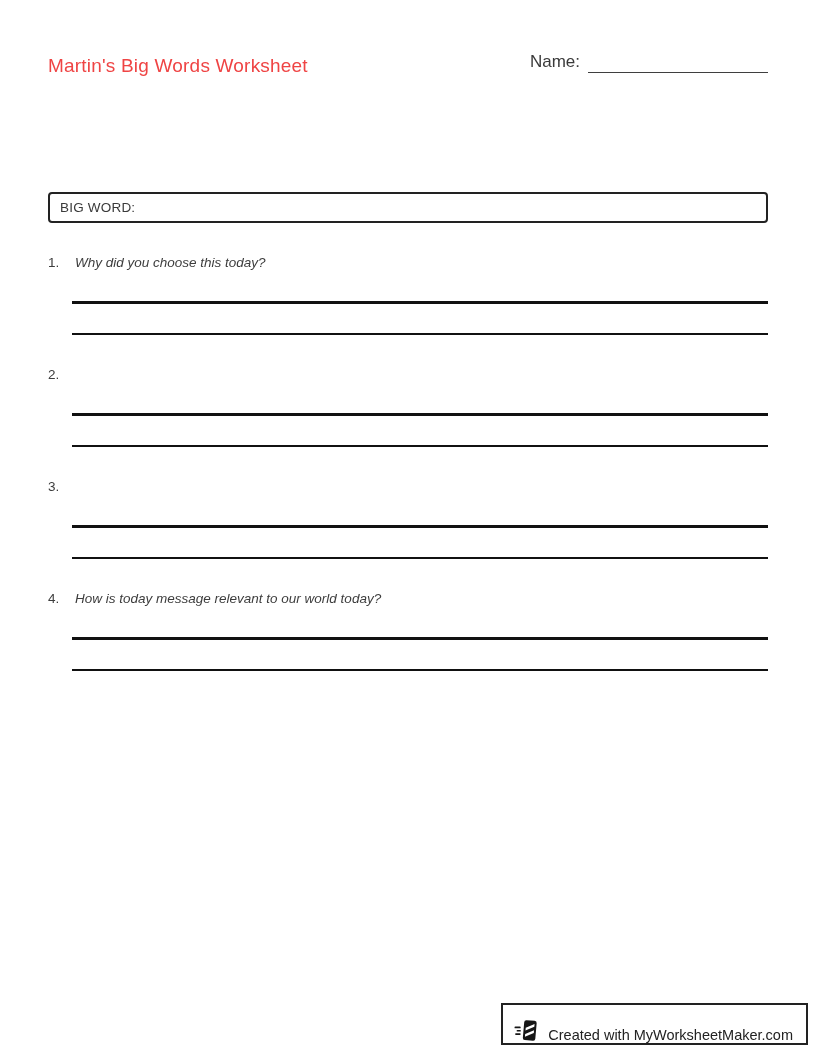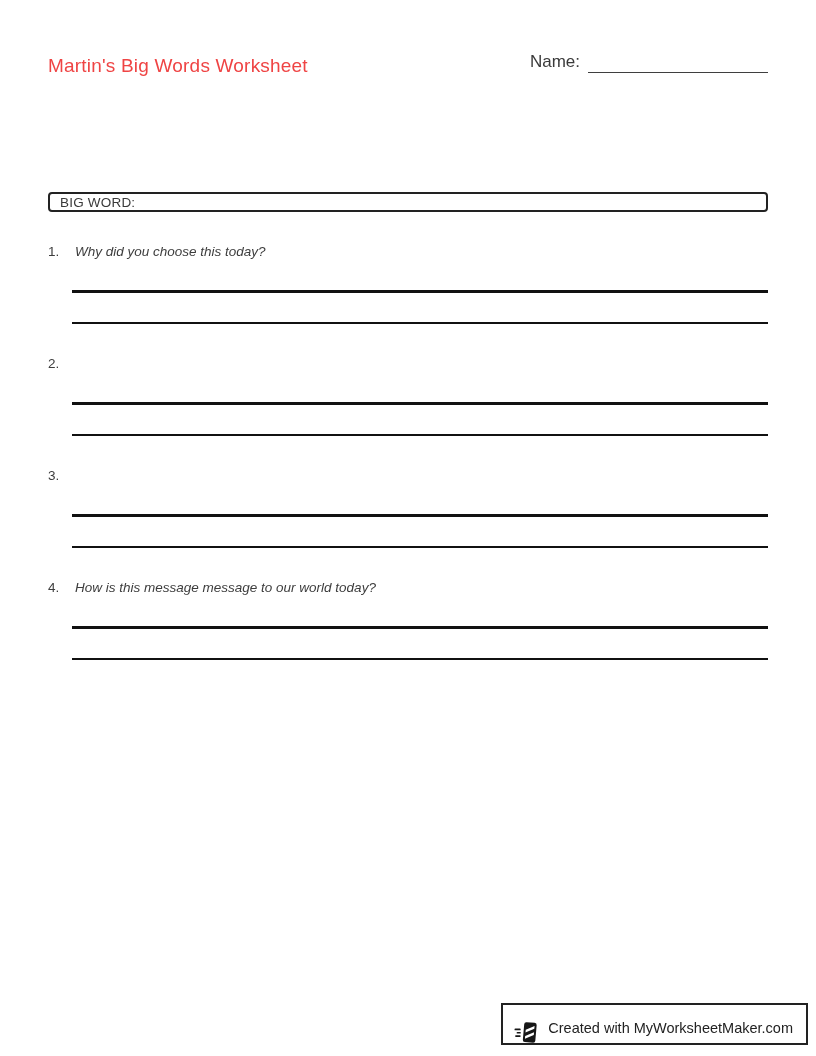--- a/index.html
+++ b/index.html
@@ -47,21 +47,21 @@
   }
   .fill-line {
     width: 180px;
     height: 22px;
     border-bottom: 1px solid #3f3f3f;
   }
 
   
   .bigword-box {
     margin-top: 89px;
-    height: 20px;
+    height: 31px;
     border: 2px solid #222222;
     border-radius: 4px;
     display: flex;
     align-items: center;
     padding-left: 10px;
     font-size: 13.5px;
     color: #3a3a3a;
     letter-spacing: 0.2px;
   }
 
@@ -85,23 +85,23 @@
 
   
   .footer-badge {
     position: absolute;
     right: 8px;
     bottom: 11px;
     height: 42px;
     border: 2px solid #222222;
     background: #ffffff;
     display: flex;
-    align-items: flex-start;
+    align-items: flex-end;
     gap: 9px;
-    padding: 15px 13px 0 11px;
+    padding: 2px 13px 0 11px;
     color: #222222;
     font-size: 14.5px;
     white-space: nowrap;
   }
   .logo-icon { display: inline-flex; }
 </style>
 </head>
 <body>
 
 <div class="page">
@@ -145,21 +145,21 @@
         <div class="q-row">
           <span class="q-num">3.</span>
         </div>
         <div class="answer-line first"></div>
         <div class="answer-line"></div>
       </div>
 
       <div class="question">
         <div class="q-row">
           <span class="q-num">4.</span>
-          <span class="q-text">How is this message message to our world today?</span>
+          <span class="q-text">How is today message relevant to our world today?</span>
         </div>
         <div class="answer-line first"></div>
         <div class="answer-line"></div>
       </div>
 
     </div>
   </div>
 
   <div class="footer-badge">
     <span class="logo-icon">

